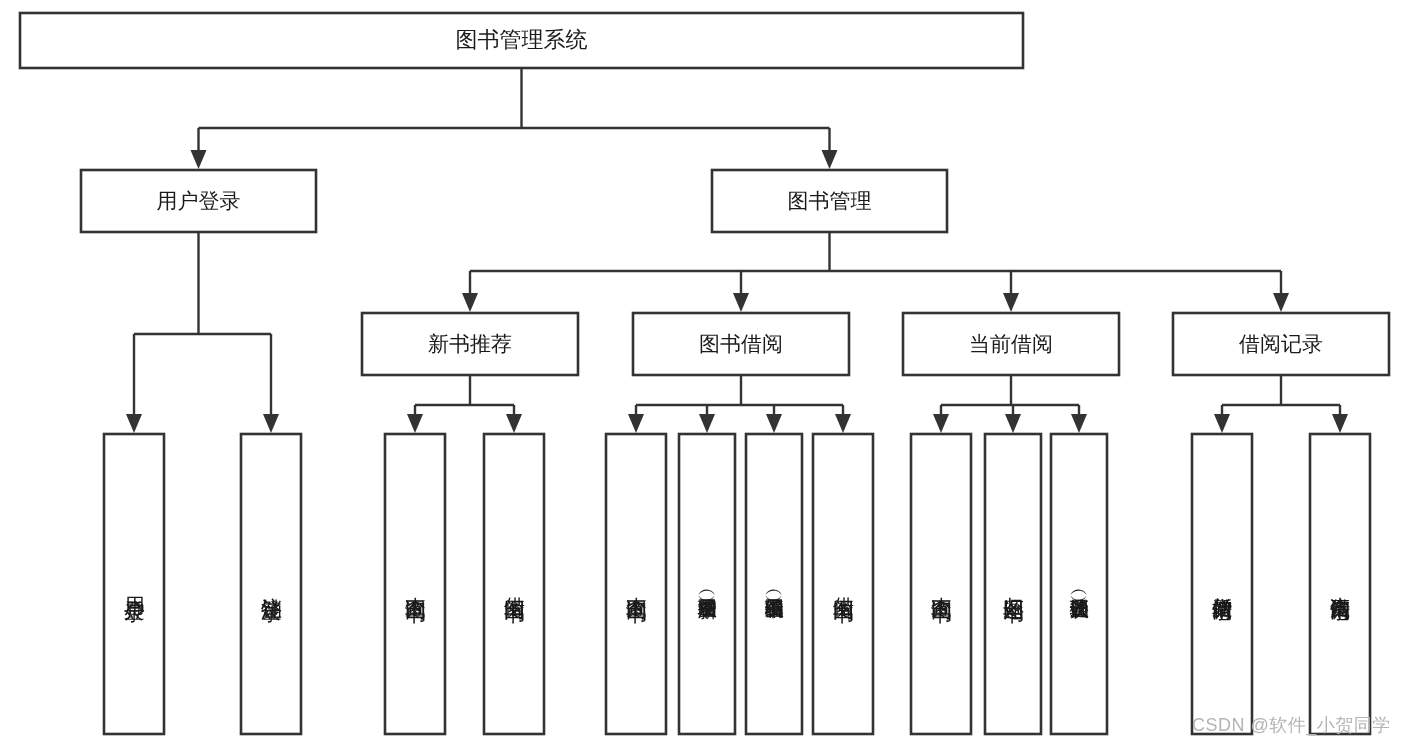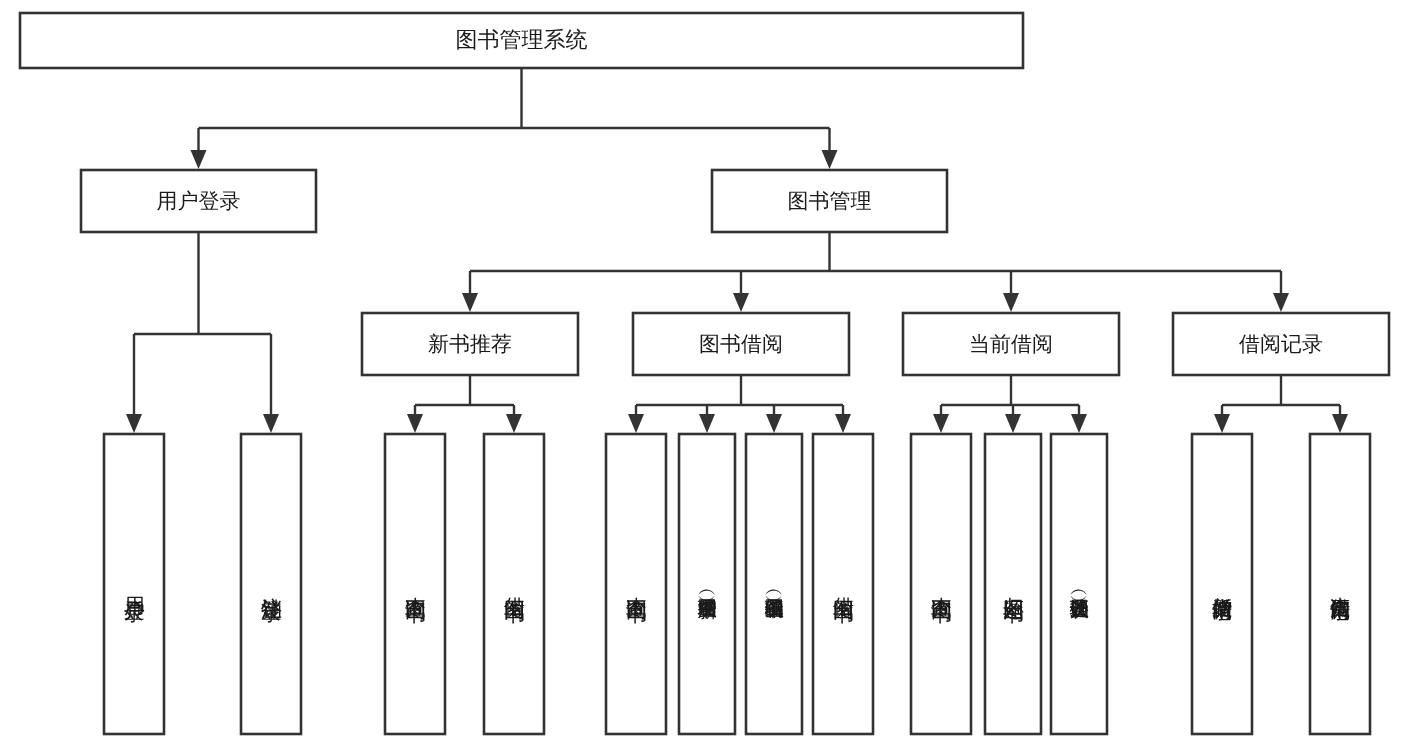--- a/index.html
+++ b/index.html
@@ -182,14 +182,15 @@
       <div class="leaf-label" style="left: 679px; top: 434px; width: 56px; height: 300px; font-size: 19px; letter-spacing: 0px;">新增图书（管理员）</div>
       <div class="leaf-label" style="left: 746px; top: 434px; width: 56px; height: 300px; font-size: 19px; letter-spacing: 0px;">编辑图书（管理员）</div>
       <div class="leaf-label" style="left: 813px; top: 434px; width: 60px; height: 300px;">借阅图书</div>
       <div class="leaf-label" style="left: 911px; top: 434px; width: 60px; height: 300px;">查询图书</div>
       <div class="leaf-label" style="left: 985px; top: 434px; width: 56px; height: 300px;">归还图书</div>
       <div class="leaf-label" style="left: 1051px; top: 434px; width: 56px; height: 300px; font-size: 19px; letter-spacing: 0px;">确认归还（管理员）</div>
       <div class="leaf-label" style="left: 1192px; top: 434px; width: 60px; height: 300px; font-size: 20px; letter-spacing: 1px;">新增借阅记录</div>
       <div class="leaf-label" style="left: 1310px; top: 434px; width: 60px; height: 300px; font-size: 20px; letter-spacing: 1px;">查询借阅记录</div>
     </div>
 
+  <div class="watermark" style="left:1192px; top:713px;">CSDN @软件_小贺同学</div>
 
 </div>
 
 </body></html>

